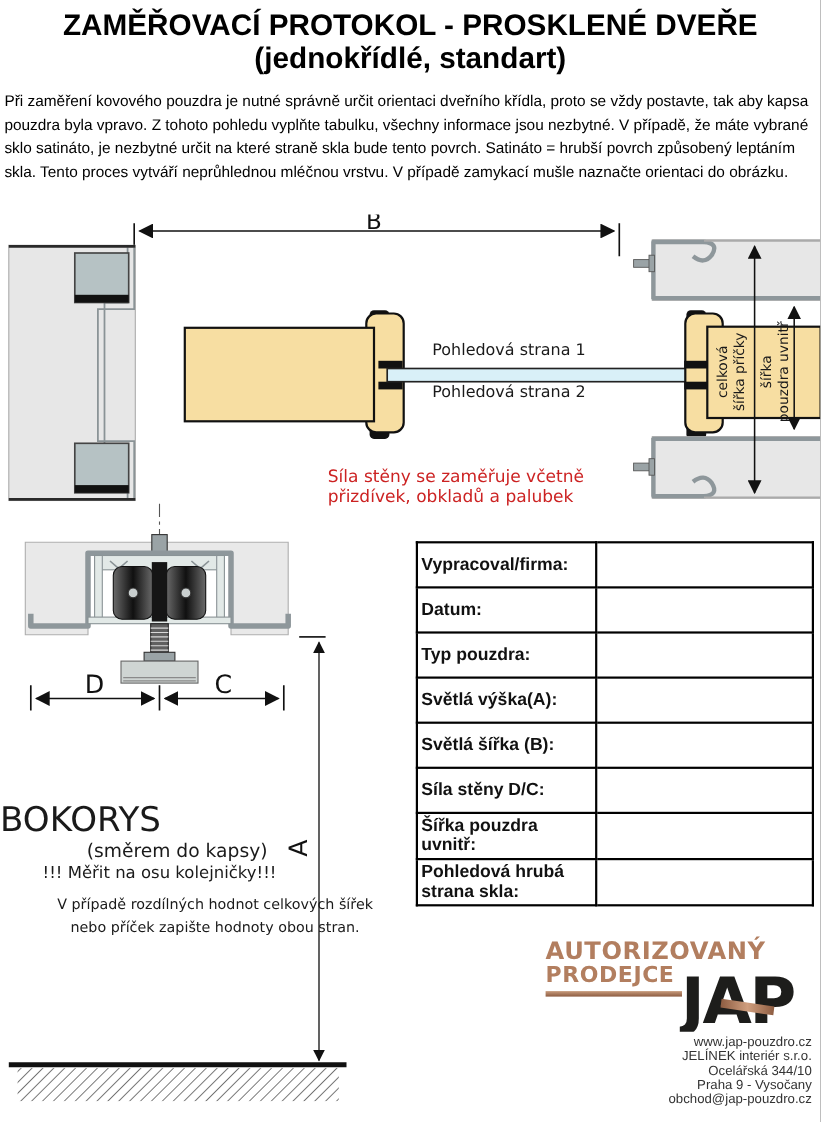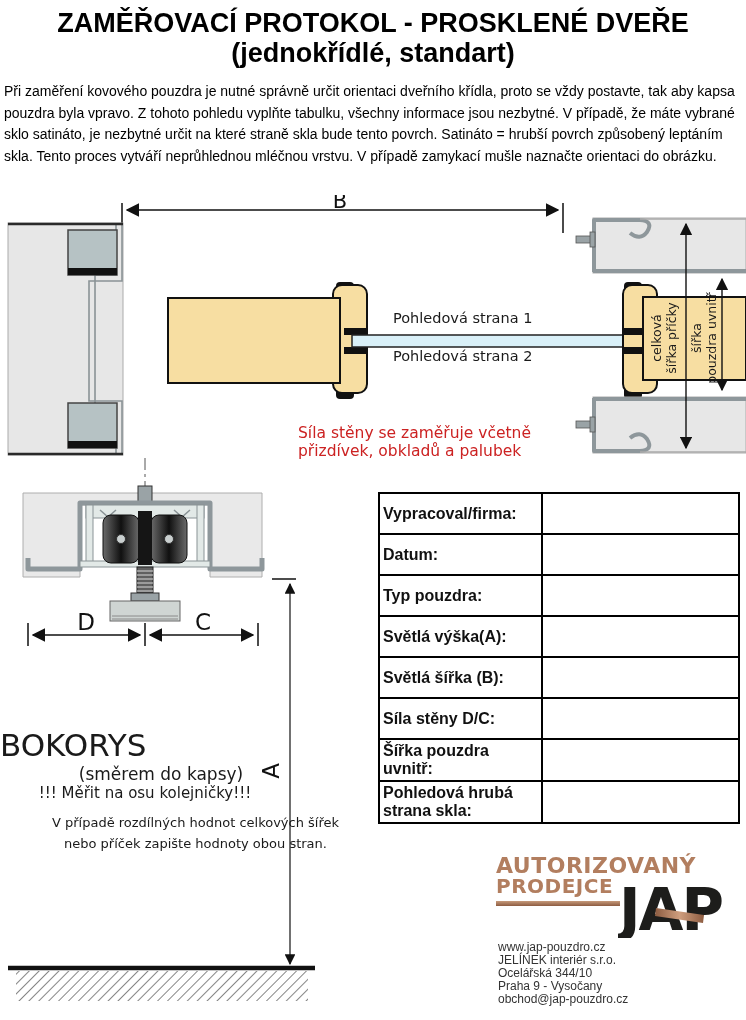--- a/index.html
+++ b/index.html
@@ -18,21 +18,21 @@
   table.form{position:absolute;left:378px;top:492px;width:357px;border-collapse:collapse;table-layout:fixed;}
   table.form td{border:2px solid #000;vertical-align:middle;}
   table.form td.lbl{width:156px;font-weight:700;font-size:16px;line-height:18px;padding:2px 2px 2px 3px;}
   table.form td.val{width:193px;}
   table.form tr.tall{height:41px;}
   table.form tr.short{height:35px;}
   
   .auth1{top:853px;left:496px;font-weight:700;font-size:22px;letter-spacing:.5px;color:#b27e5f;}
   .auth2{top:874px;left:496px;font-weight:700;font-size:20px;letter-spacing:.5px;color:#b27e5f;}
   .auth-bar{top:901px;left:496px;width:124px;height:5px;background:linear-gradient(180deg,#c79a7b,#8d5c41);}
-  .contact{top:941px;right:8px;width:240px;text-align:left;font-size:12px;line-height:13px;color:#333;}
+  .contact{top:941px;right:8px;width:240px;text-align:right;font-size:12px;line-height:13px;color:#333;}
   .contact div{white-space:nowrap;}
   svg text{font-family:"DejaVu Sans",sans-serif;}
 </style>
 </head>
 <body>
 
 <div class="page">
 
   <div class="abs doc-title">
     <div>ZAMĚŘOVACÍ PROTOKOL - PROSKLENÉ DVEŘE</div>

